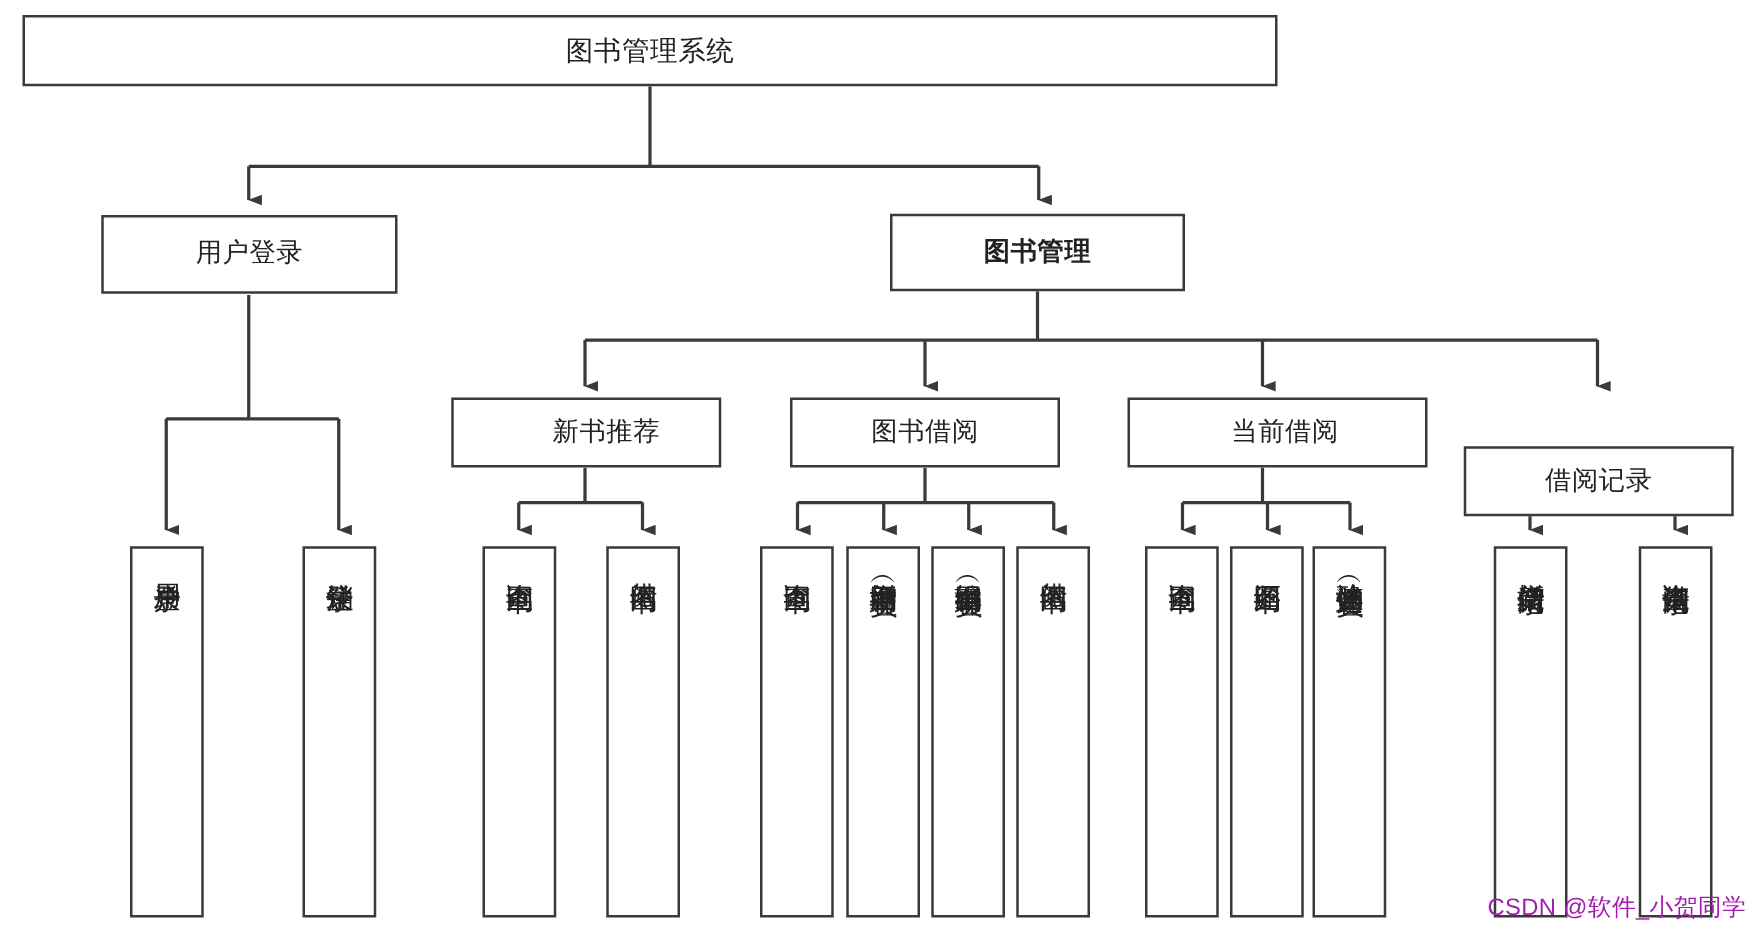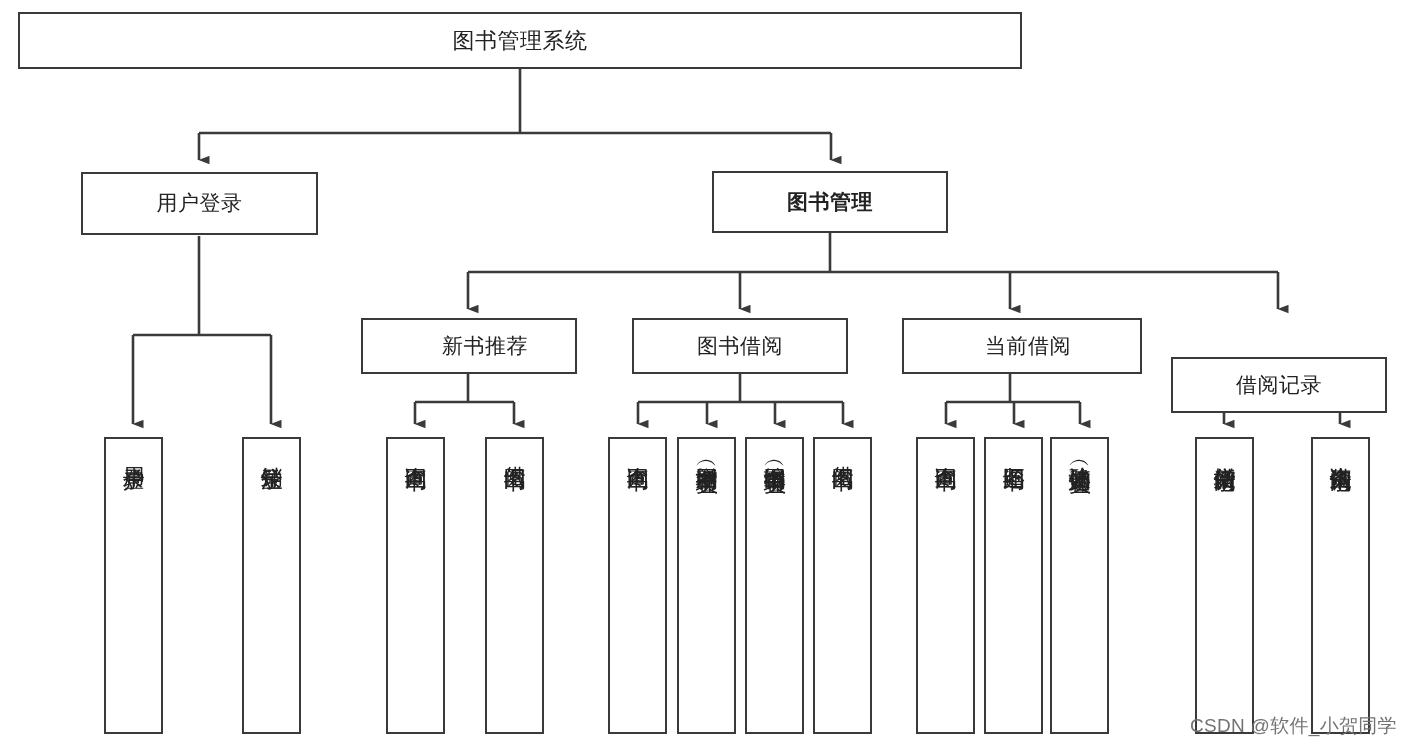--- a/index.html
+++ b/index.html
@@ -61,21 +61,21 @@
     font-size: 22px;
     line-height: 1.02;
     letter-spacing: 1px;
     white-space: nowrap;
   }
   .watermark {
     position: absolute;
     left: 1190px;
     top: 713px;
     font-size: 19px;
-    color: #737373;
+    color: #a21caf;
     white-space: nowrap;
     letter-spacing: 0.3px;
   }
 </style>
 </head>
 <body>
 
 <div id="canvas">
 
   <svg class="edges" viewBox="0 0 1405 747">

